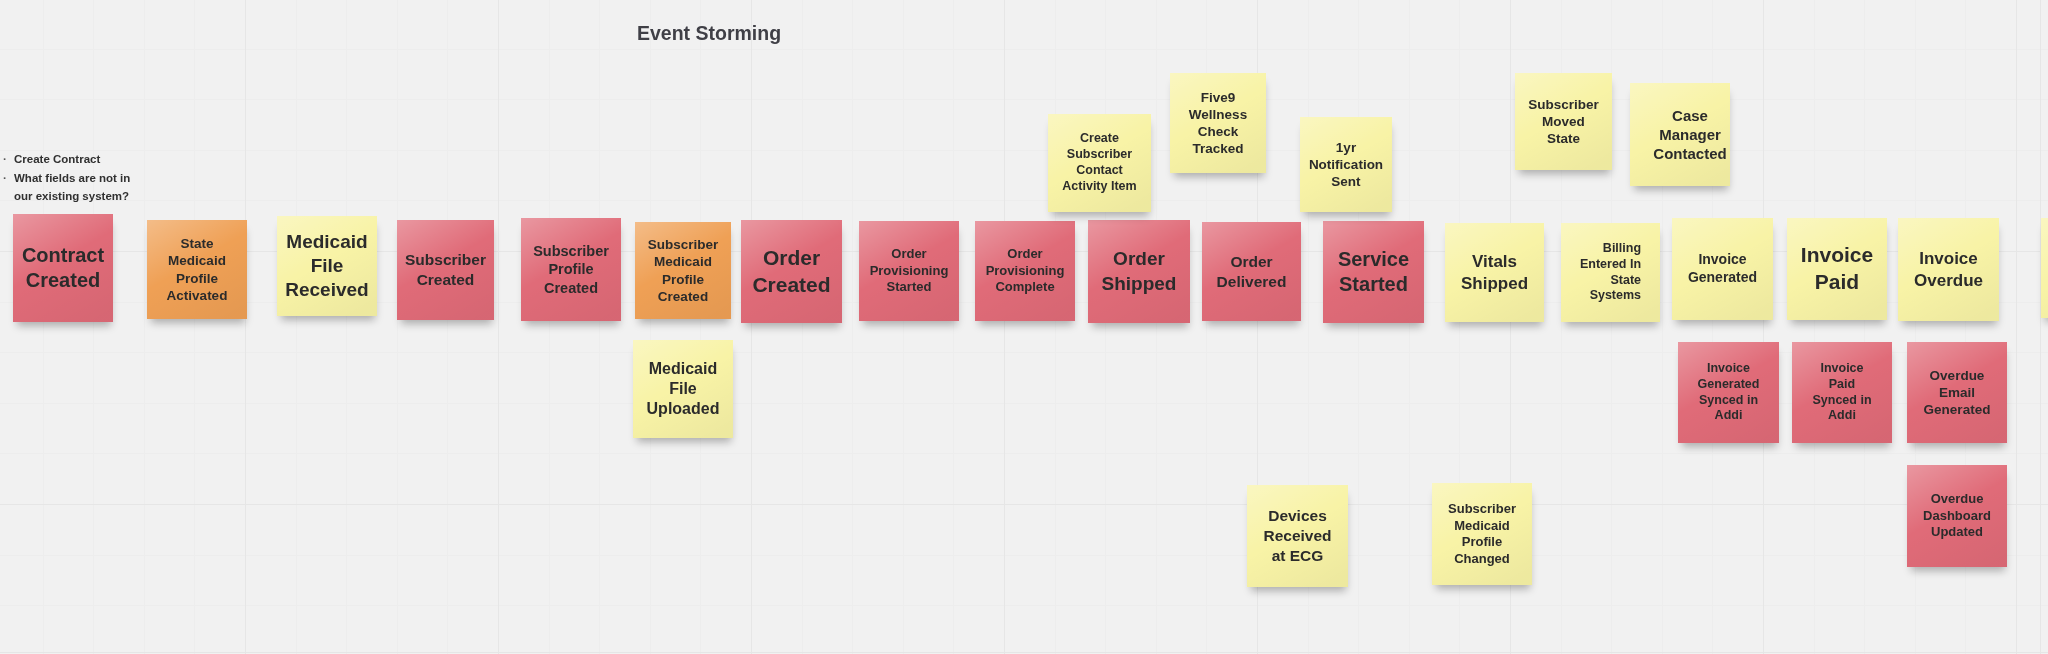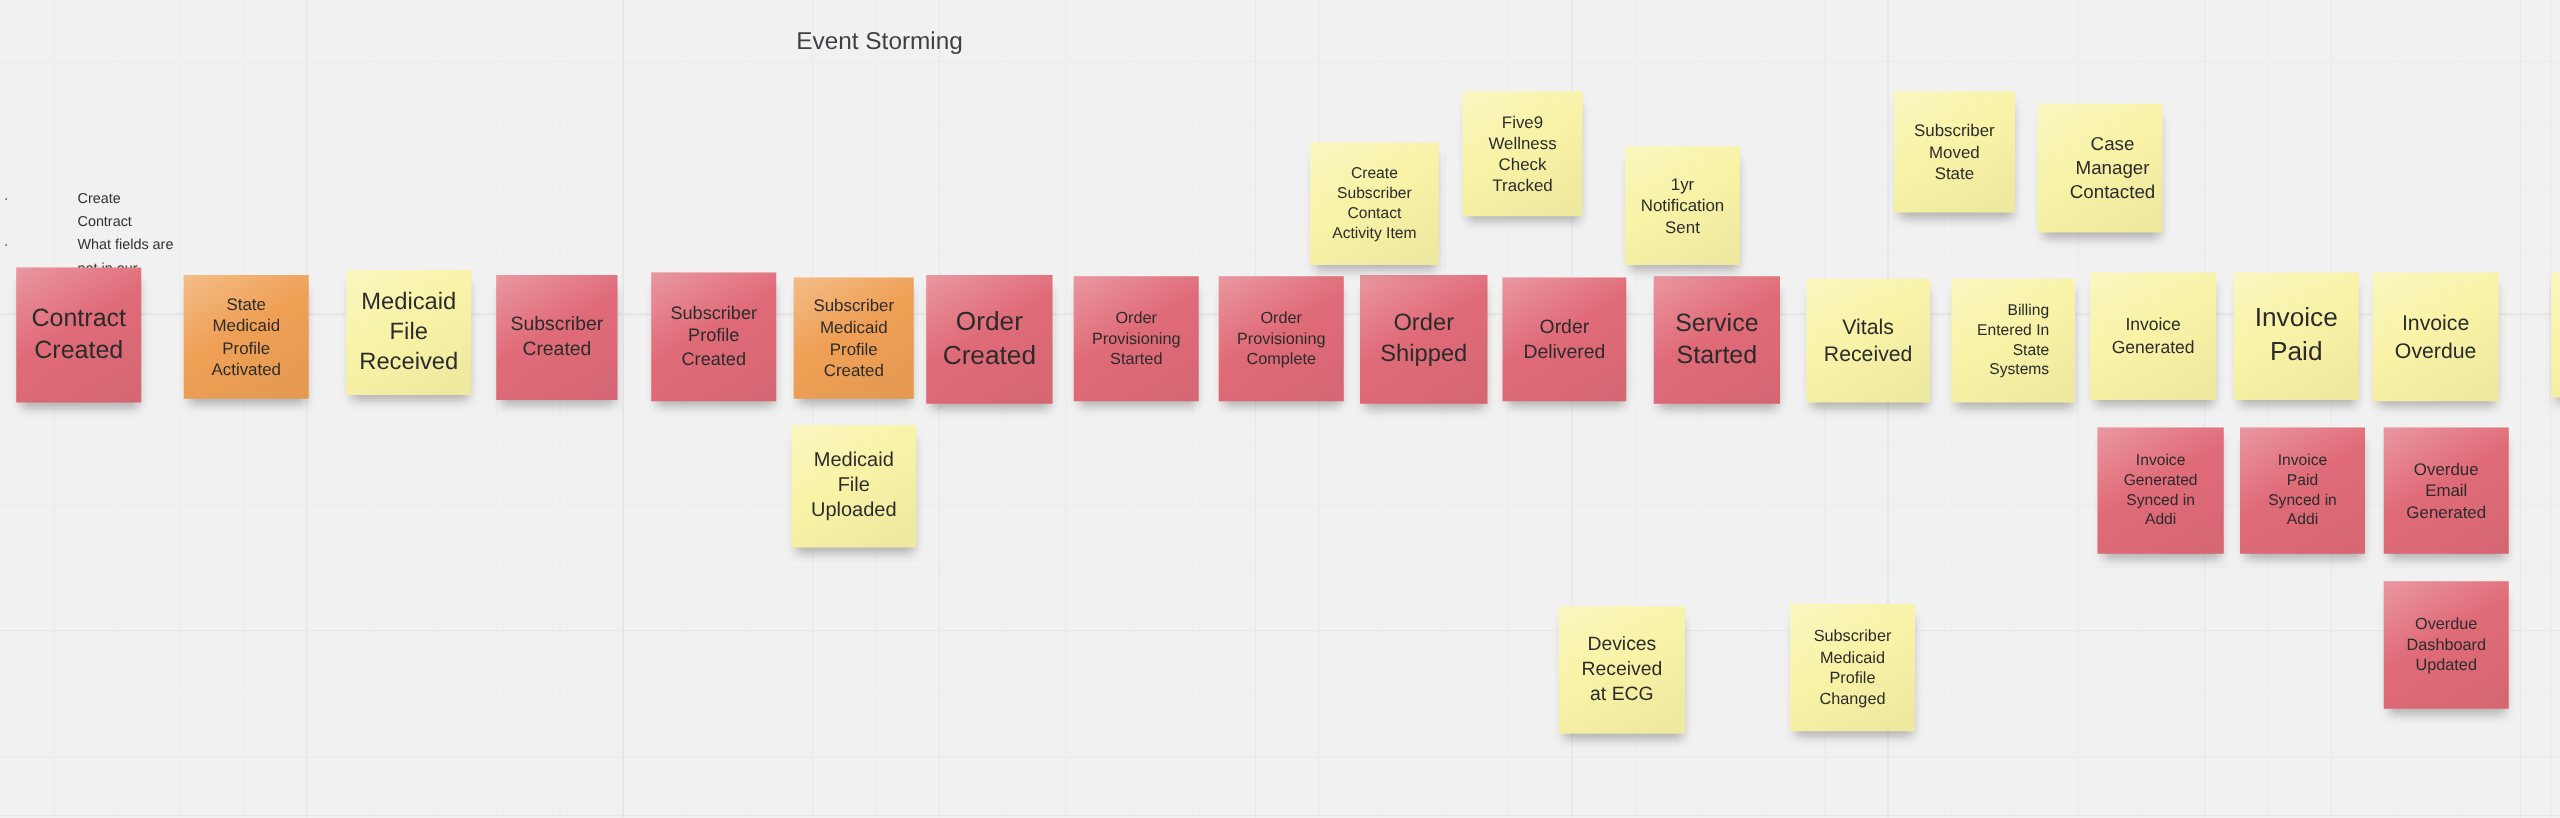--- a/index.html
+++ b/index.html
@@ -12,41 +12,42 @@
     width: 2048px;
     height: 654px;
     overflow: hidden;
     background-color: #f1f1f1;
     background-image:
       repeating-linear-gradient(to right, #e6e6e6 0 1px, transparent 1px 253px),
       repeating-linear-gradient(to bottom, #e6e6e6 0 1px, transparent 1px 253px),
       repeating-linear-gradient(to right, #ededed 0 1px, transparent 1px 50.6px),
       repeating-linear-gradient(to bottom, #ededed 0 1px, transparent 1px 50.6px);
     background-position: -8px 0, 0 -2px, -8px 0, 0 -2px;
+    font-weight: bold;
   }
   .board-title {
     position: absolute;
     left: 637px;
     top: 22px;
     font-size: 19.5px;
     color: #3f3f46;
     white-space: nowrap;
   }
   .bullet-list {
     position: absolute;
     left: 3px;
     top: 150px;
     width: 140px;
     font-size: 11.5px;
     line-height: 18.5px;
     color: #303030;
   }
   .bullet-item { display: flex; }
   .bullet-marker { width: 11px; flex: 0 0 11px; color: #555; }
-  .bullet-text { flex: 1; margin-left: 48px; }
+  .bullet-text { flex: 1; }
   .note {
     position: absolute;
     box-sizing: border-box;
     display: flex;
     align-items: center;
     justify-content: center;
     text-align: center;
     padding: 4px 8px;
     color: #2b2b2b;
     line-height: 1.27;
@@ -134,21 +135,21 @@
       <div class="note" style="left: 1202px; top: 222px; width: 99px; height: 99px; font-size: 15.5px; background-color: rgb(224, 107, 120); color: rgb(43, 43, 43);">
         <span>Order
 Delivered</span>
       </div>
       <div class="note" style="left: 1323px; top: 221px; width: 101px; height: 102px; font-size: 20px; background-color: rgb(224, 107, 120); color: rgb(43, 43, 43);">
         <span>Service
 Started</span>
       </div>
       <div class="note" style="left: 1445px; top: 223px; width: 99px; height: 99px; font-size: 17px; background-color: rgb(248, 243, 166); color: rgb(43, 43, 43);">
         <span>Vitals
-Received</span>
+Shipped</span>
       </div>
       <div class="note" style="left: 1561px; top: 223px; width: 99px; height: 99px; font-size: 12.5px; background-color: rgb(248, 243, 166); color: rgb(43, 43, 43); text-align: right;">
         <span>Billing
 Entered In
 State
 Systems</span>
       </div>
       <div class="note" style="left: 1672px; top: 218px; width: 101px; height: 102px; font-size: 14px; background-color: rgb(248, 243, 166); color: rgb(43, 43, 43);">
         <span>Invoice
 Generated</span>

